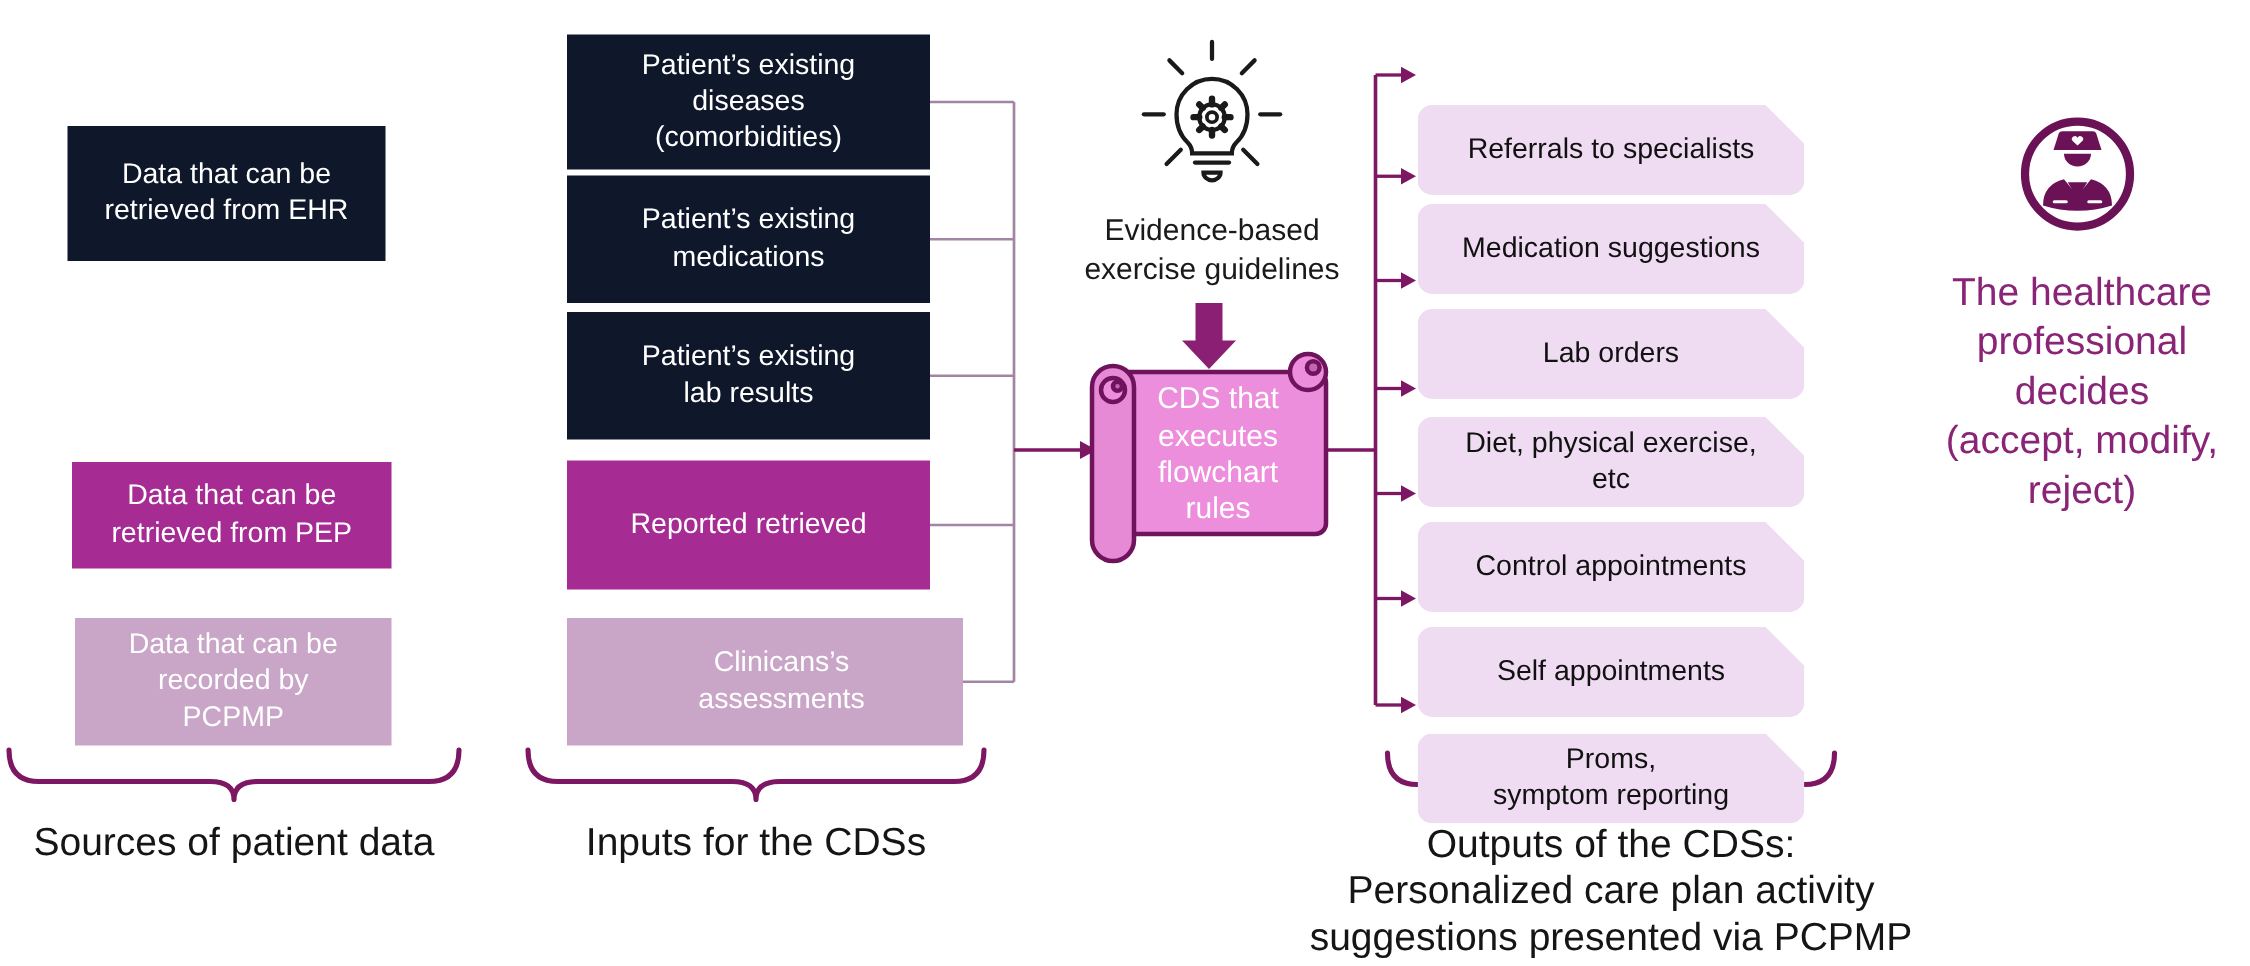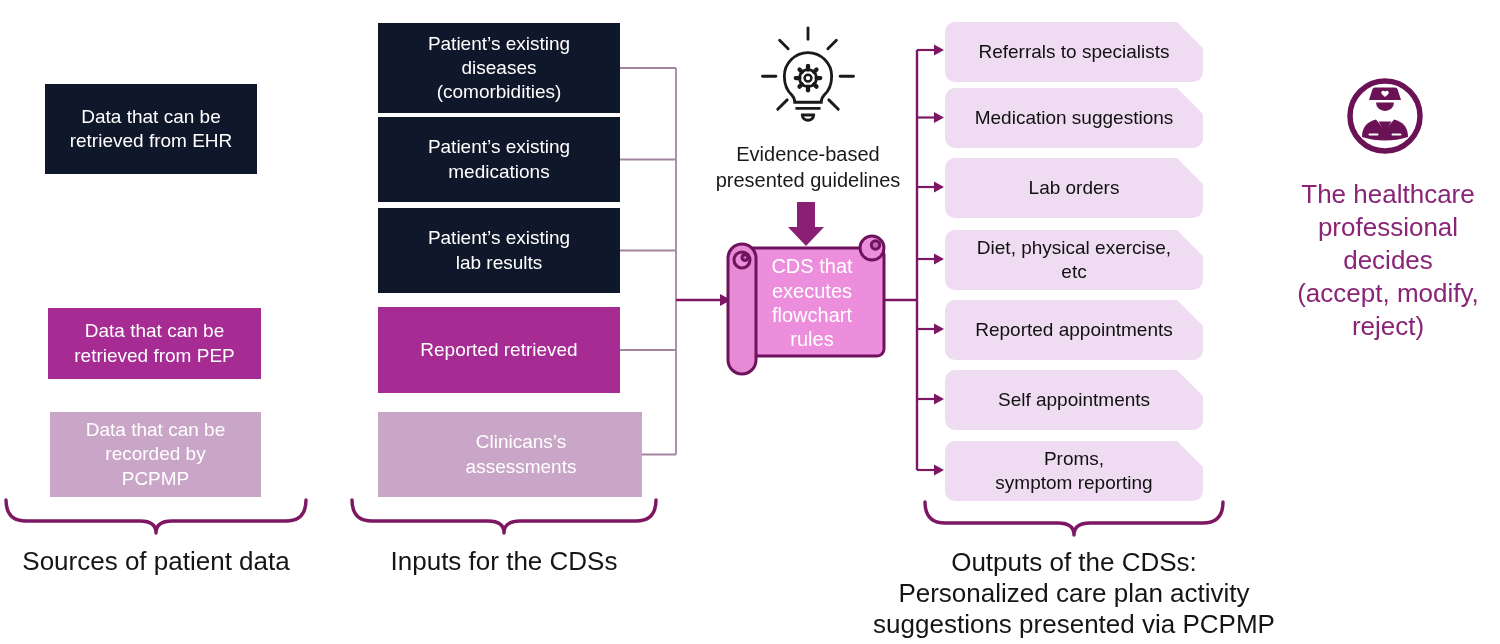--- a/index.html
+++ b/index.html
@@ -5,21 +5,21 @@
   html,body{margin:0;padding:0;background:#ffffff;font-family:"Liberation Sans",sans-serif;}
   #stage{position:relative;width:1500px;height:644px;background:#ffffff;overflow:hidden;}
   .box{position:absolute;display:flex;align-items:center;justify-content:center;text-align:center;
        color:#ffffff;font-size:19px;line-height:1.28;white-space:pre-line;}
   .box.dark{background:#0f172a;}
   .box.magenta{background:#A62C94;}
   .box.light{background:#C9A6C7;}
   .outbox{position:absolute;left:945px;width:258px;height:60px;background:#EFDBF2;color:#111111;
           display:flex;align-items:center;justify-content:center;text-align:center;
           font-size:19px;line-height:1.25;white-space:pre-line;border-radius:10px;
-          clip-path:polygon(0 0, calc(100% - 26px) 0, 100% 26px, 100% 100%, 0 100%);}
+          clip-path:polygon(0 0, calc(100% - 26px) 0, 100% 26px, 100% 100%, 0 100%);margin-top:48px;}
   .caption{position:absolute;color:#151515;font-size:26px;line-height:31px;text-align:center;white-space:pre-line;}
   .smalltext{position:absolute;color:#1a1a1a;font-size:20px;line-height:26px;text-align:center;white-space:pre-line;}
   .purpletext{position:absolute;color:#8A2477;font-size:26px;line-height:33px;text-align:center;white-space:pre-line;}
   .scrolltext{position:absolute;left:744px;top:252px;width:136px;height:102px;display:flex;align-items:center;
           justify-content:center;text-align:center;color:#ffffff;font-size:20px;line-height:1.22;white-space:pre-line;}
   svg{position:absolute;left:0;top:0;}
   .iconsvg{position:absolute;}
 </style>
 </head>
 <body>
@@ -117,21 +117,21 @@
         <line x1="65" y1="48" x2="62.5" y2="50.5"></line>
         <line x1="47" y1="66" x2="49.5" y2="63.5"></line>
         <line x1="65" y1="66" x2="62.5" y2="63.5"></line>
       </g>
       <circle cx="56" cy="57" r="9" stroke-width="3"></circle>
       <circle cx="56" cy="57" r="3.6" stroke-width="2.6"></circle>
     </g>
   </svg>
 
   <div class="smalltext" style="left:708px;top:141px;width:200px;">Evidence-based
-presented guidelines</div>
+exercise guidelines</div>
 
   <svg class="iconsvg" style="left:722px;top:234px;" width="170" height="150" viewBox="0 0 170 150">
     <g stroke="#6E135C" stroke-width="3">
       <rect x="16" y="14" width="146" height="108" rx="7" fill="#EC8EDC"></rect>
       <circle cx="150" cy="14" r="12" fill="#EC8EDC"></circle>
       <circle cx="153.5" cy="11" r="4.2" fill="#C863B4"></circle>
       <rect x="6" y="10" width="28" height="130" rx="14" fill="#E78AD6"></rect>
       <circle cx="20" cy="26" r="8" fill="#EC8EDC"></circle>
       <circle cx="23" cy="23.5" r="3" fill="#C863B4"></circle>
     </g>
@@ -139,21 +139,21 @@
   <div class="scrolltext">CDS that
 executes
 flowchart
 rules</div>
 
   <div class="outbox" style="top:22px;">Referrals to specialists</div>
   <div class="outbox" style="top:88px;">Medication suggestions</div>
   <div class="outbox" style="top:158px;">Lab orders</div>
   <div class="outbox" style="top:230px;">Diet, physical exercise,
 etc</div>
-  <div class="outbox" style="top:300px;">Reported appointments</div>
+  <div class="outbox" style="top:300px;">Control appointments</div>
   <div class="outbox" style="top:370px;">Self appointments</div>
   <div class="outbox" style="top:441px;">Proms,
 symptom reporting</div>
 
   <svg class="iconsvg" style="left:1345px;top:76px;" width="80" height="80" viewBox="0 0 80 80">
     <circle cx="40" cy="40" r="35" fill="none" stroke="#6B1257" stroke-width="5.5"></circle>
     <g fill="#6B1257">
       <path d="M27.5,13 Q28,11.5 30,11.5 L50,11.5 Q52,11.5 52.5,13 L56,24 L24,24 Z"></path>
       <path d="M31,26.5 h18 a9,8.5 0 0 1 -18,0 z"></path>
       <path d="M17,61 Q17,47 31,43.5 L40,54.5 L49,43.5 Q63,47 63,61 Q52,64.5 40,64.5 Q28,64.5 17,61 Z"></path>

